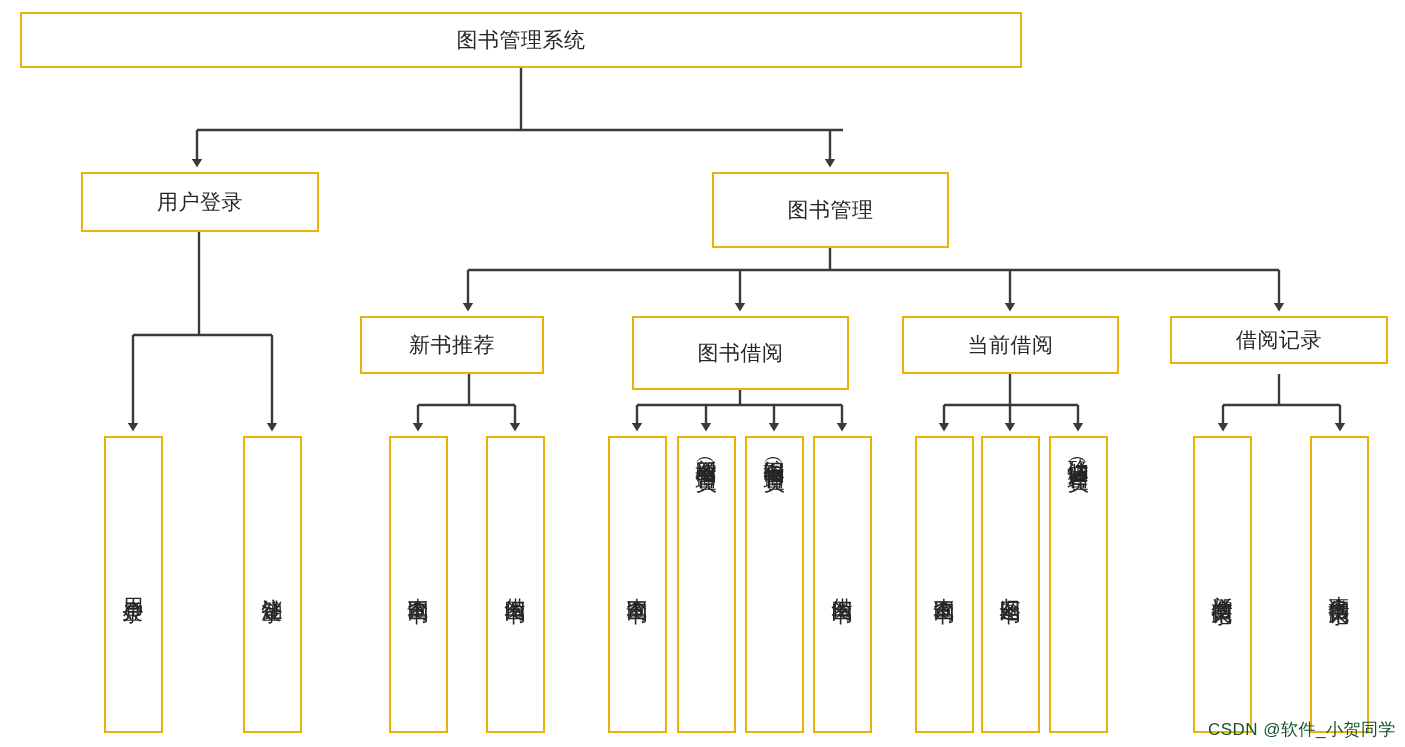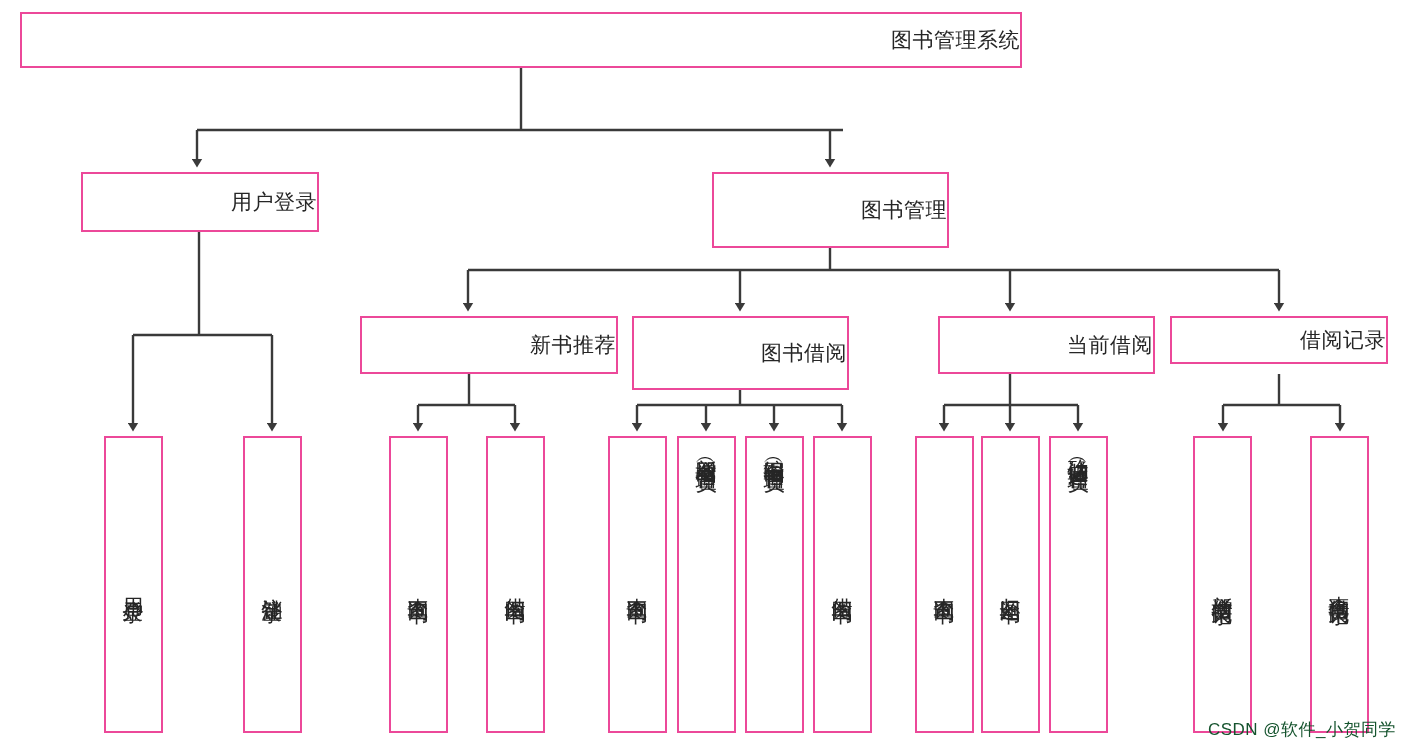--- a/index.html
+++ b/index.html
@@ -23,24 +23,24 @@
     left: 0;
     top: 0;
     width: 1405px;
     height: 747px;
     pointer-events: none;
   }
   .node {
     position: absolute;
     box-sizing: border-box;
     background: #ffffff;
-    border: 2px solid #ec4899;
+    border: 2px solid #eab308;
     display: flex;
     align-items: center;
-    justify-content: flex-end;
+    justify-content: center;
     color: #262626;
     line-height: 1.18;
   }
   .node-label {
     display: block;
     text-align: center;
     white-space: pre-line;
   }
   .node.horizontal .node-label {
     font-size: 21px;
@@ -135,27 +135,27 @@
     <span class="node-label">图书管理系统</span>
   </div>
 
   <div class="node horizontal" style="left:81px; top:172px; width:238px; height:60px;">
     <span class="node-label">用户登录</span>
   </div>
   <div class="node horizontal" style="left:712px; top:172px; width:237px; height:76px;">
     <span class="node-label">图书管理</span>
   </div>
 
-  <div class="node horizontal" style="left:360px; top:316px; width:258px; height:58px;">
+  <div class="node horizontal" style="left:360px; top:316px; width:184px; height:58px;">
     <span class="node-label">新书推荐</span>
   </div>
   <div class="node horizontal" style="left:632px; top:316px; width:217px; height:74px;">
     <span class="node-label">图书借阅</span>
   </div>
-  <div class="node horizontal" style="left:902px; top:316px; width:217px; height:58px;margin-left:36px;">
+  <div class="node horizontal" style="left:902px; top:316px; width:217px; height:58px;">
     <span class="node-label">当前借阅</span>
   </div>
   <div class="node horizontal" style="left:1170px; top:316px; width:218px; height:48px;">
     <span class="node-label">借阅记录</span>
   </div>
 
   <div class="node vertical center-text" style="left:104px; top:436px; width:59px; height:297px;">
     <span class="node-label">用户登录</span>
   </div>
   <div class="node vertical center-text" style="left:243px; top:436px; width:59px; height:297px;">

